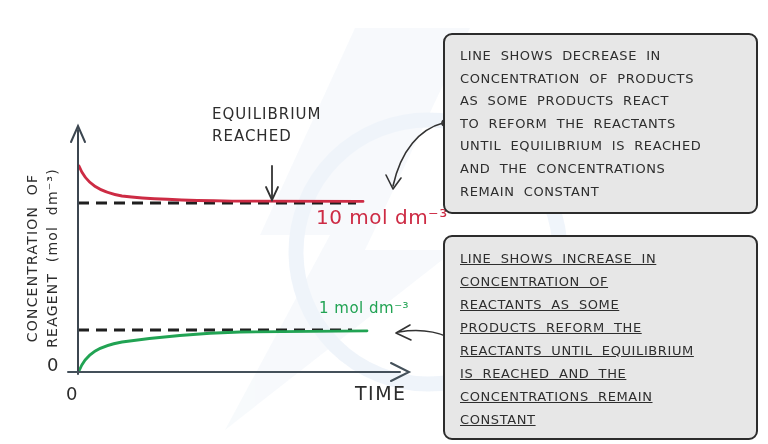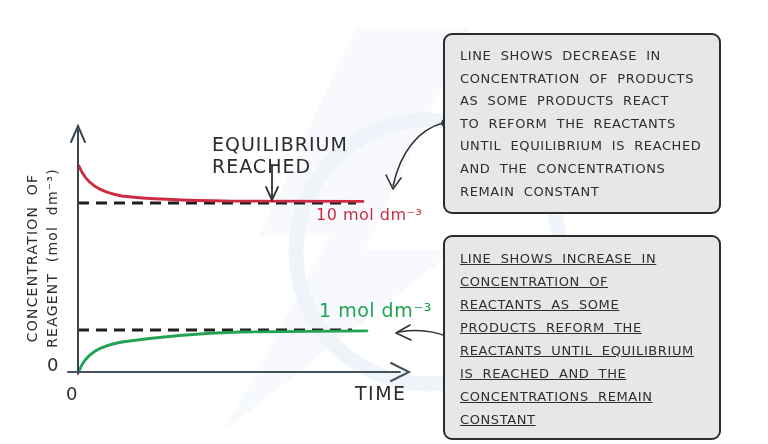--- a/index.html
+++ b/index.html
@@ -16,28 +16,28 @@
   .axis-zero{font-size:18px;color:#2d2d2d;}
   .y-axis-label{
     left:-84px;top:238px;width:252px;
     text-align:center;font-size:14px;line-height:20px;
     letter-spacing:1.2px;word-spacing:5px;
     transform:rotate(-90deg);
     white-space:pre-line;
   }
   .time-label{left:355px;top:382px;font-size:19px;letter-spacing:1.5px;}
   .equilibrium-label{
-    left:212px;top:133px;font-size:19px;line-height:22px;
+    left:212px;top:103px;font-size:15px;line-height:22px;
     letter-spacing:1px;word-spacing:3px;white-space:pre-line;
   }
-  .curve-label{font-size:16px;letter-spacing:.5px;}
+  .curve-label{font-size:20px;letter-spacing:.5px;}
   .curve-label.red{left:316px;top:205px;color:#cd2b44;}
-  .curve-label.green{left:319px;top:299px;color:#21a353;font-size:19px;}
+  .curve-label.green{left:319px;top:299px;color:#21a353;font-size:15px;}
   .callout{
-    left:443px;width:278px;
+    left:443px;width:315px;
     box-sizing:border-box;
     background:#e7e7e7;
     border:2px solid #2c2c2c;
     border-radius:9px;
     padding:10px 10px 8px 15px;
     font-size:13px;
     letter-spacing:.6px;word-spacing:4.5px;
     white-space:pre-line;
     color:#2e2e2e;
   }

